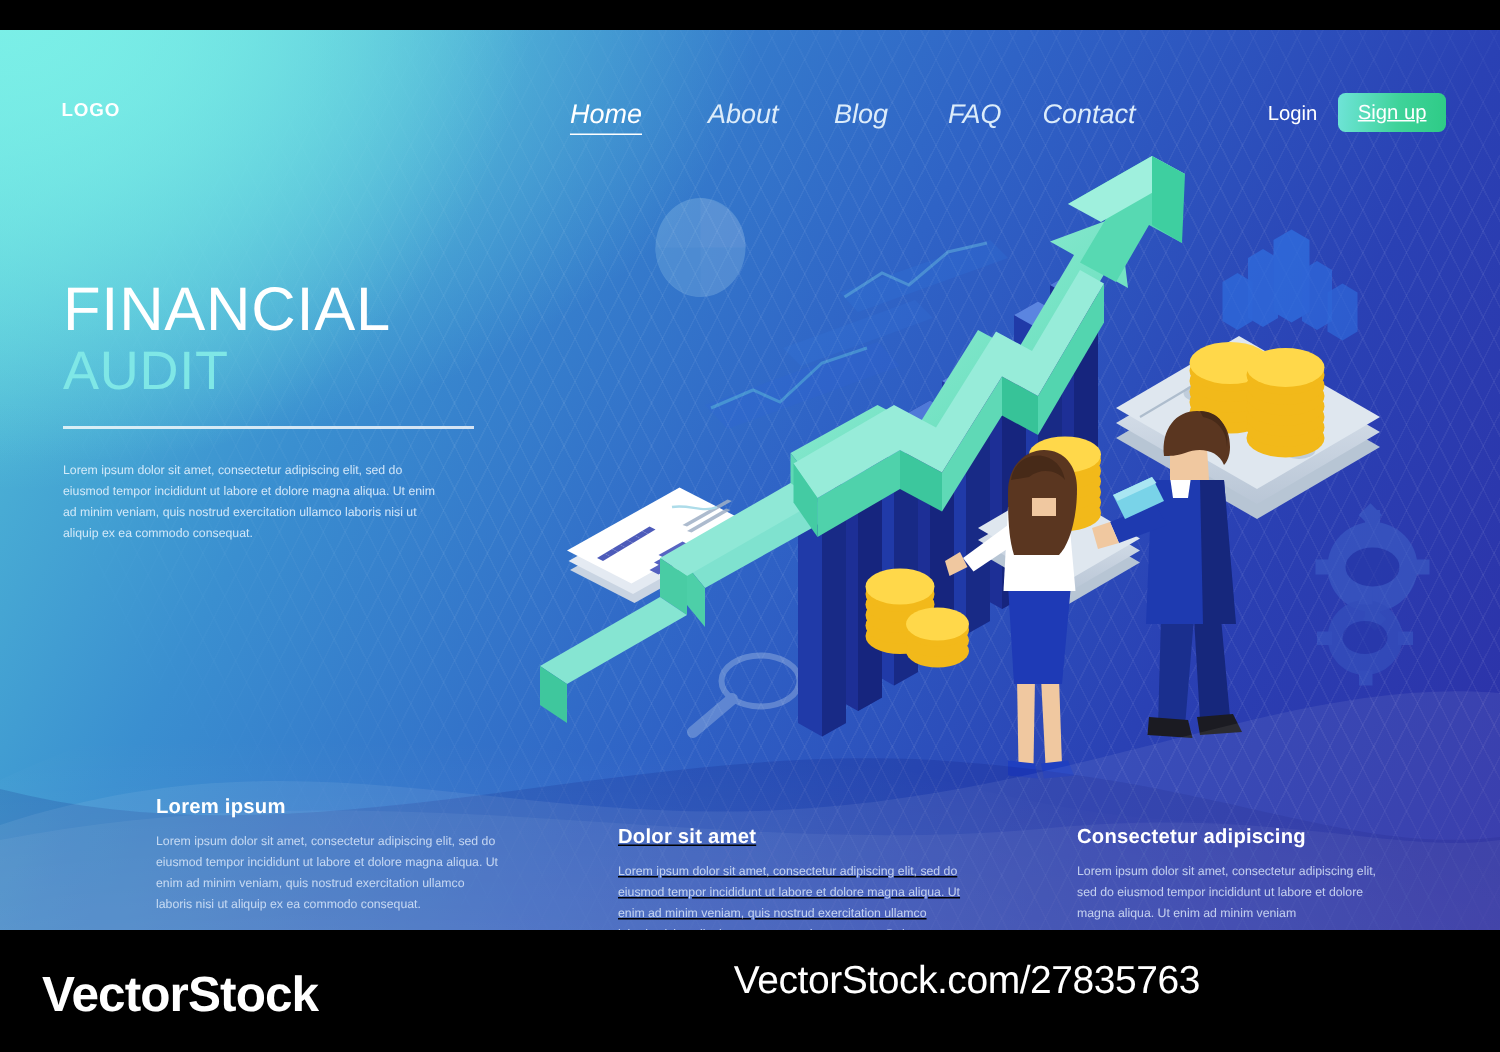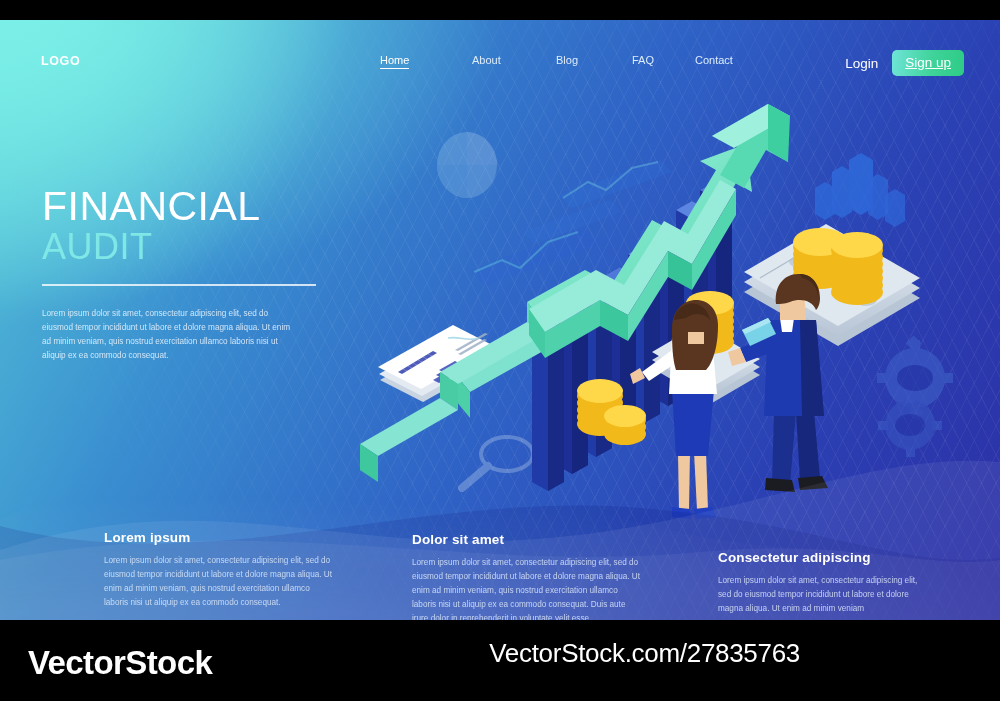--- a/index.html
+++ b/index.html
@@ -35,25 +35,25 @@
         background:radial-gradient(160% 130% at 18% 120%, rgba(255,255,255,.12), rgba(255,255,255,0) 60%);
         clip-path: path("M0,120 C170,40 360,30 520,86 C700,150 840,170 1000,120 L1000,220 L0,220 Z"); }
   .w2 { bottom:0; height:230px; background:rgba(255,255,255,.07);
         clip-path: path("M0,160 C200,95 330,160 520,150 C720,140 860,60 1000,72 L1000,230 L0,230 Z"); }
   .w3 { bottom:0; height:190px; background:rgba(12,20,120,.16);
         clip-path: path("M0,96 C210,150 420,60 640,78 C820,92 900,140 1000,128 L1000,190 L0,190 Z"); }
   .w4 { bottom:0; height:120px; background:rgba(255,255,255,.05);
         clip-path: path("M0,60 C260,10 470,74 700,52 C850,38 930,70 1000,60 L1000,120 L0,120 Z"); }
 
   
-  .nav { position:absolute; left:0; top:0; width:1000px; height:60px; }
+  .nav { position:absolute; left:0; top:12px; width:1000px; height:60px; }
   .logo { position:absolute; left:41px; top:34px; font-size:12.5px; font-weight:bold;
           letter-spacing:.6px; color:#fff; }
   .navlinks { position:absolute; left:370px; top:34px; width:400px; height:18px; }
-  .navlink { position:absolute; top:0; font-size:11px; color:#dcecfa; white-space:nowrap; }
+  .navlink { position:absolute; top:0; font-size:18px; color:#dcecfa; white-space:nowrap;font-style:italic; }
   .navlink.active { color:#fff; border-bottom:1px solid #fff; padding-bottom:2px; }
   .auth { position:absolute; right:36px; top:30px; display:flex; align-items:center; gap:14px; }
   .login { font-size:13.5px; color:#fff; }
   .signup { font-size:13.5px; color:#fff; padding:5px 13px 6px; border-radius:5px;
             background:linear-gradient(95deg,#6fe4d8 0%, #3fd39a 55%, #2ecb86 100%);text-decoration:underline; }
 
   
   .h-title  { position:absolute; left:42px; top:165px; font-size:41px; font-weight:400;
               letter-spacing:.5px; color:#ffffff; line-height:1.04; }
   .h-title2 { position:absolute; left:42px; top:208px; font-size:36px; font-weight:300;
@@ -61,21 +61,21 @@
   .h-rule   { position:absolute; left:42px; top:264px; width:274px; height:2px;
               background:rgba(255,255,255,.78); }
   .h-body   { position:absolute; left:42px; top:287px; width:258px; font-size:8.2px;
               line-height:1.72; color:rgba(233,245,255,.86); }
 
   
   .feat { position:absolute; width:232px; }
   .feat h3 { font-size:13.5px; font-weight:bold; color:#fff; margin-bottom:9px; letter-spacing:.15px; }
   .feat p  { font-size:8.2px; line-height:1.7; color:rgba(226,238,252,.8); }
   .f1 { left:104px; top:510px; }
-  .f2 { left:412px; top:512px; }
+  .f2 { left:412px; top:530px;text-decoration:underline; }
   .f3 { left:718px; top:530px; width:210px; }
 
   
   .art { position:absolute; left:0; top:0; width:1000px; height:600px; }
 
   
   .footer { position:absolute; left:0; top:620px; width:824px; height:81px; background:#000; }
   .wm-left  { position:absolute; left:28px; top:24px; font-size:33px; font-weight:bold;
               color:#fff; letter-spacing:-.6px; }
   .wm-right { position:absolute; right:24px; top:18px; font-size:26px; color:#fff; letter-spacing:-.3px; }

